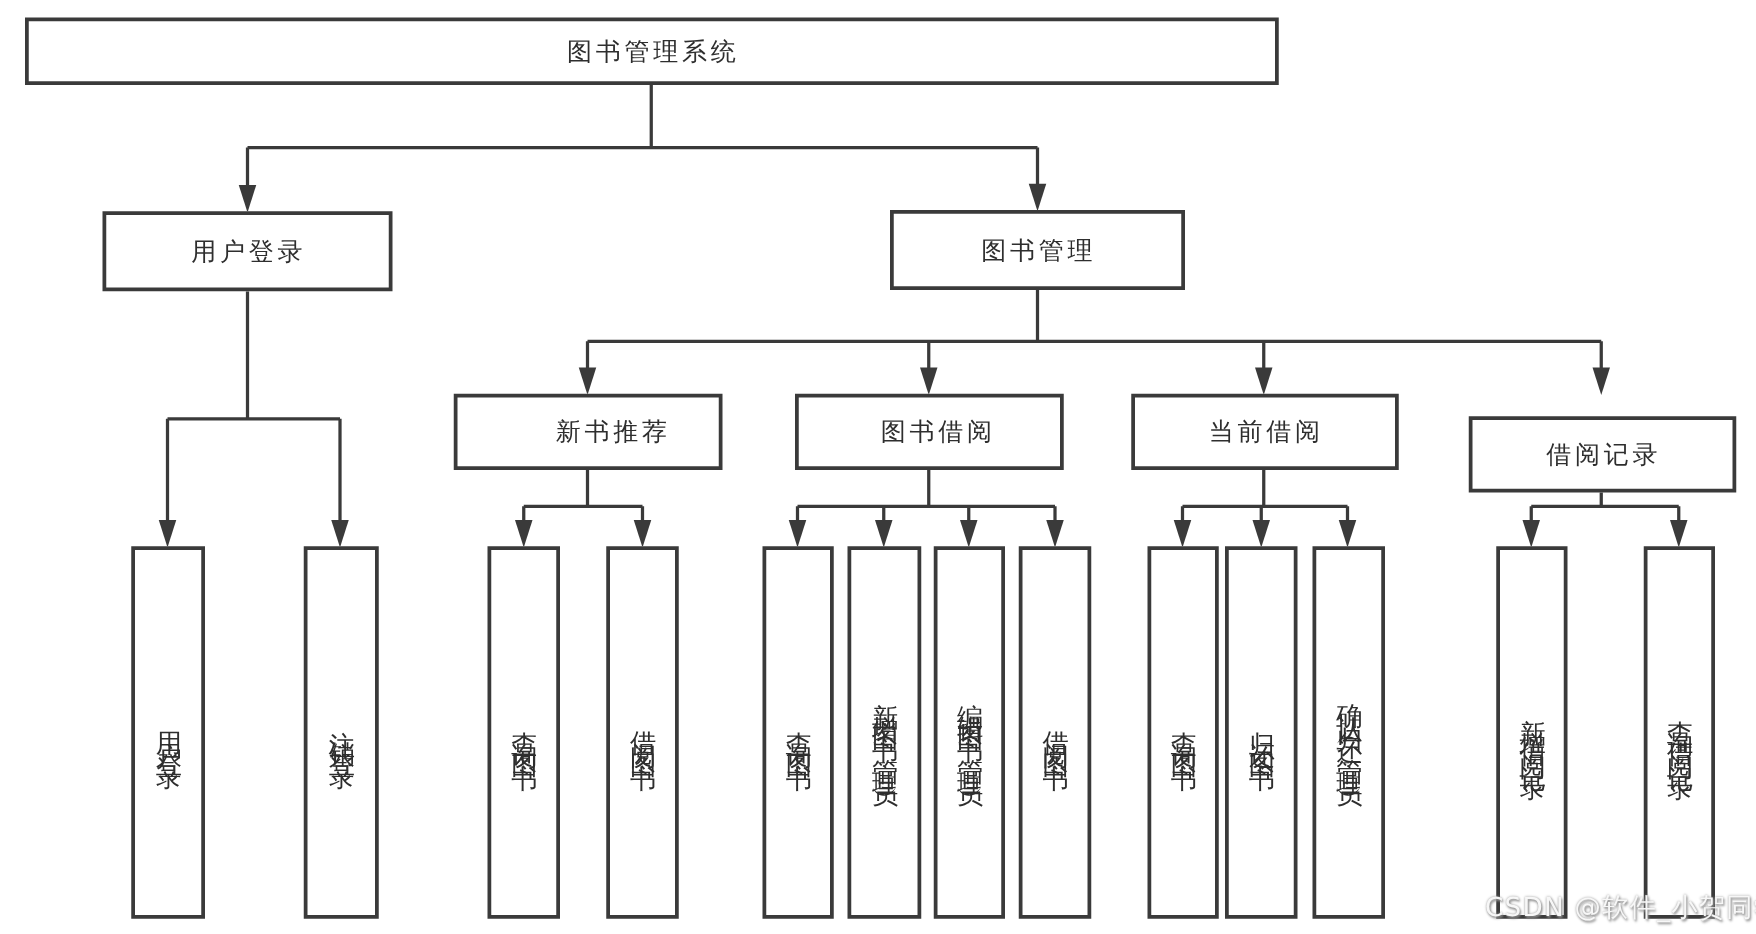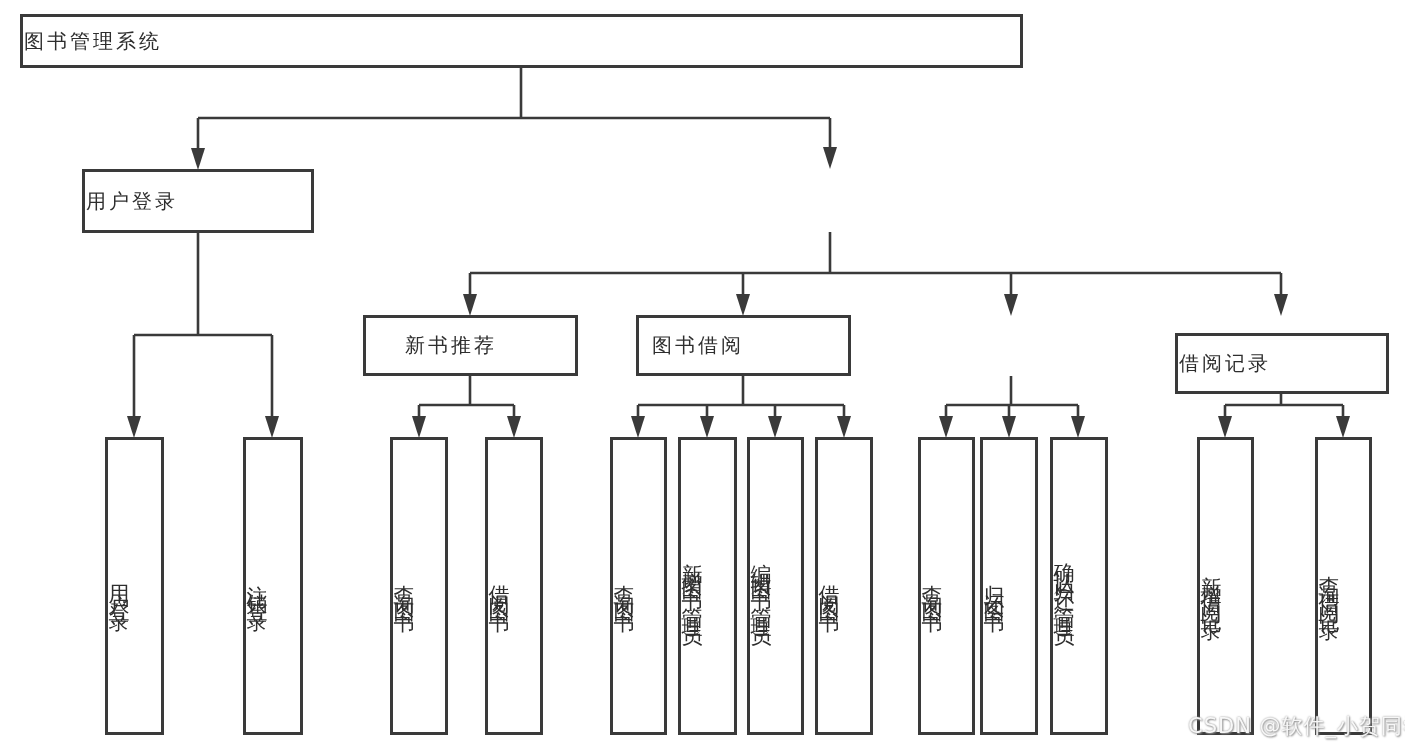--- a/index.html
+++ b/index.html
@@ -16,21 +16,21 @@
     left: 0; top: 0;
     width: 1405px; height: 747px;
   }
   .node {
     position: absolute;
     box-sizing: border-box;
     border: 3px solid #3a3a3a;
     background: #ffffff;
     display: flex;
     align-items: center;
-    justify-content: flex-start;
+    justify-content: center;
     color: #2e2e2e;
   }
   .h-node { font-size: 20px; letter-spacing: 3px; }
   .h-node .lbl { transform: translateX(1px); }
   .leaf .lbl {
     writing-mode: vertical-rl;
     text-orientation: mixed;
     font-size: 21px;
     letter-spacing: 9px;
     line-height: 1;
@@ -140,27 +140,33 @@
     </g>
   </svg>
 
   <div class="node h-node" id="n-root">
     <span class="lbl">图书管理系统</span>
   </div>
 
   <div class="node h-node" id="n-user-login">
     <span class="lbl">用户登录</span>
   </div>
+  <div class="node h-node" id="n-book-mgmt">
+    <span class="lbl">图书管理</span>
+  </div>
 
   <div class="node h-node" id="n-new-book-rec">
     <span class="lbl">新书推荐</span>
   </div>
   <div class="node h-node" id="n-book-borrow">
     <span class="lbl">图书借阅</span>
   </div>
+  <div class="node h-node" id="n-current-borrow">
+    <span class="lbl">当前借阅</span>
+  </div>
   <div class="node h-node" id="n-borrow-records">
     <span class="lbl">借阅记录</span>
   </div>
 
   <div class="node leaf" id="l-user-login">
     <span class="lbl">用户登录</span>
   </div>
   <div class="node leaf" id="l-logout">
     <span class="lbl">注销登录</span>
   </div>

